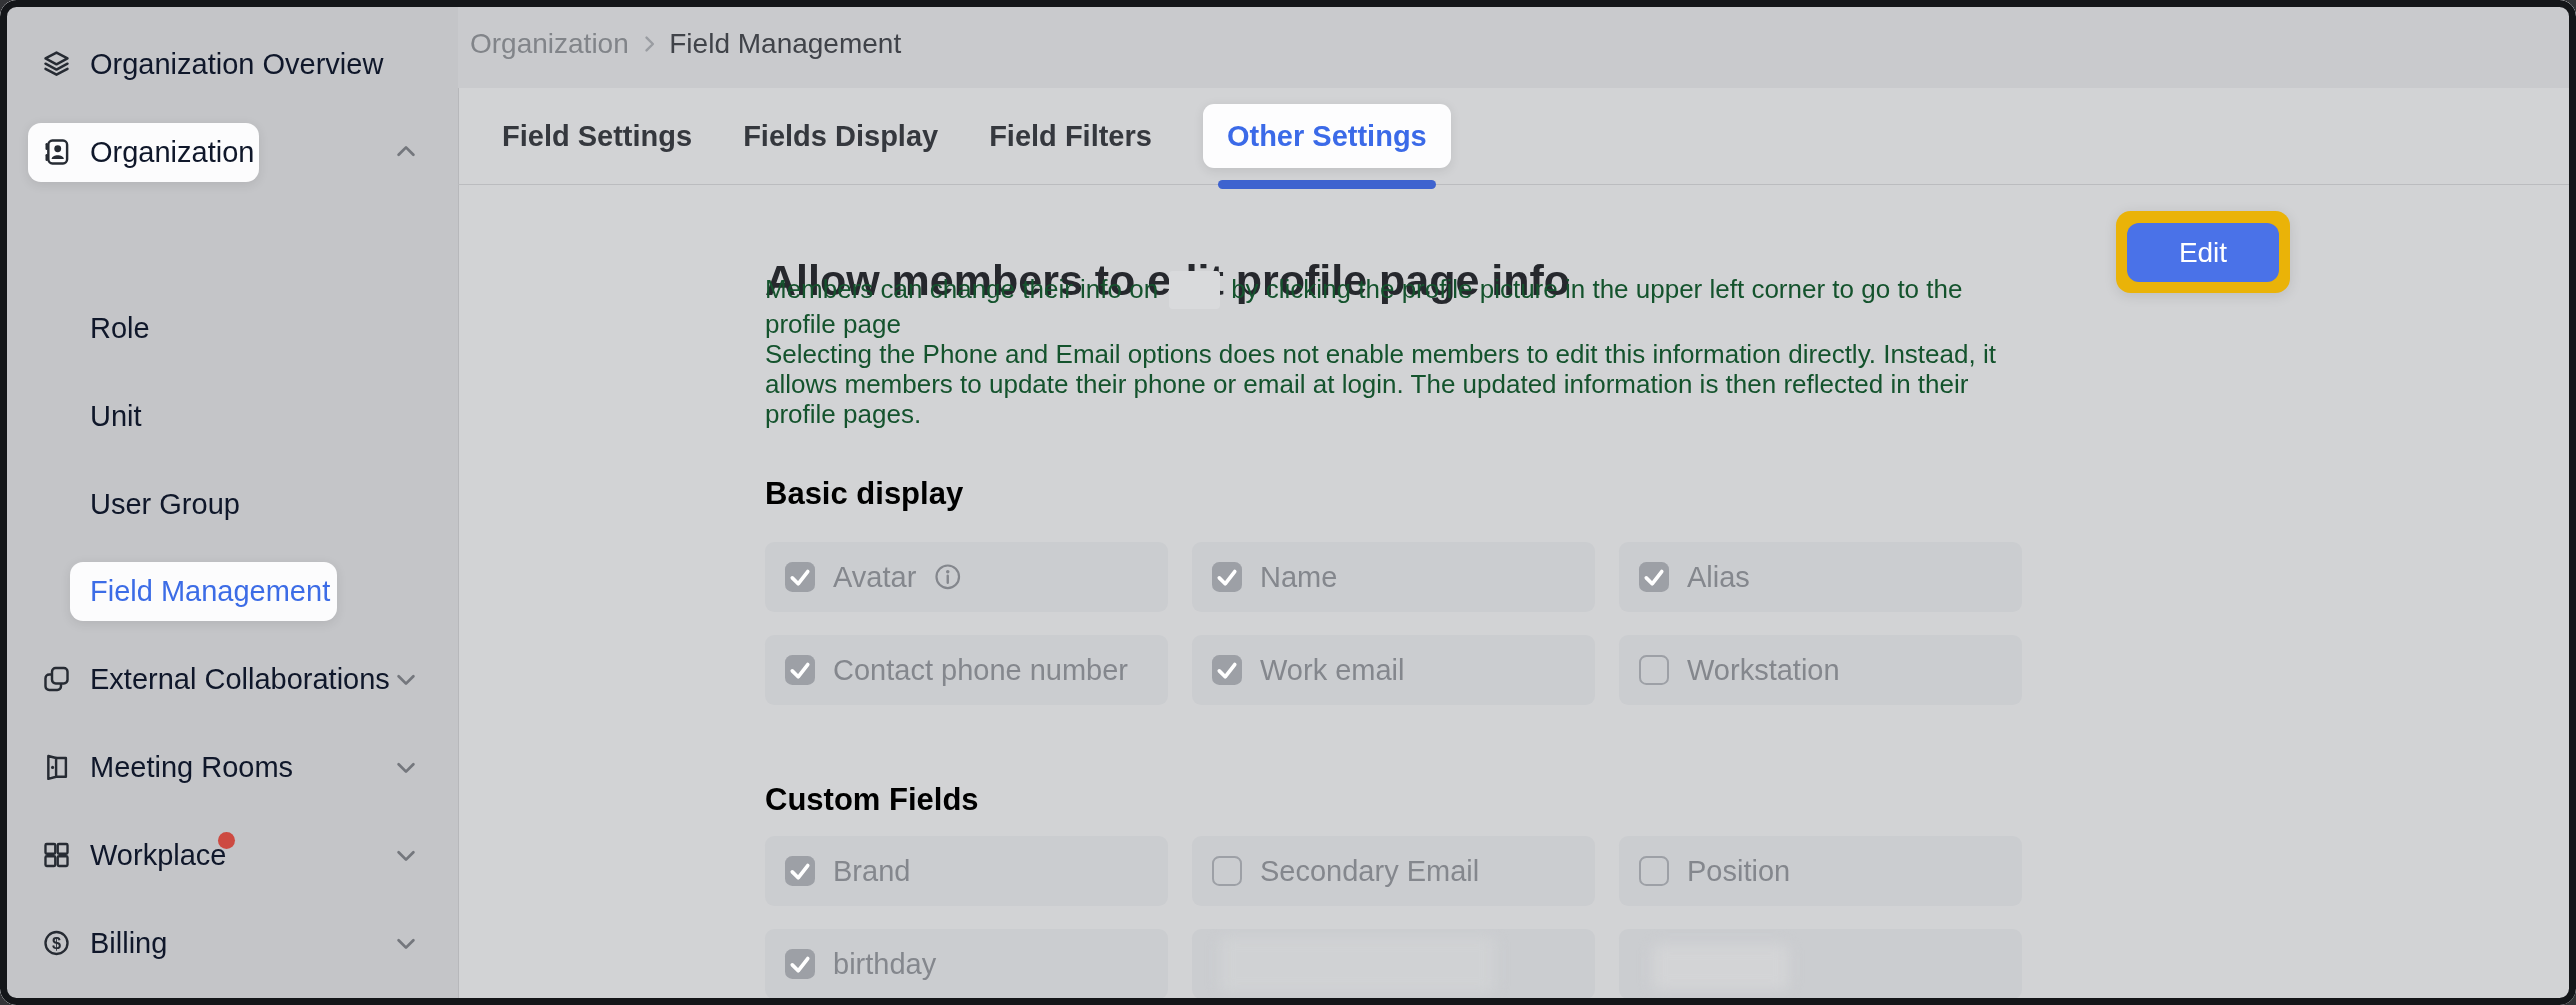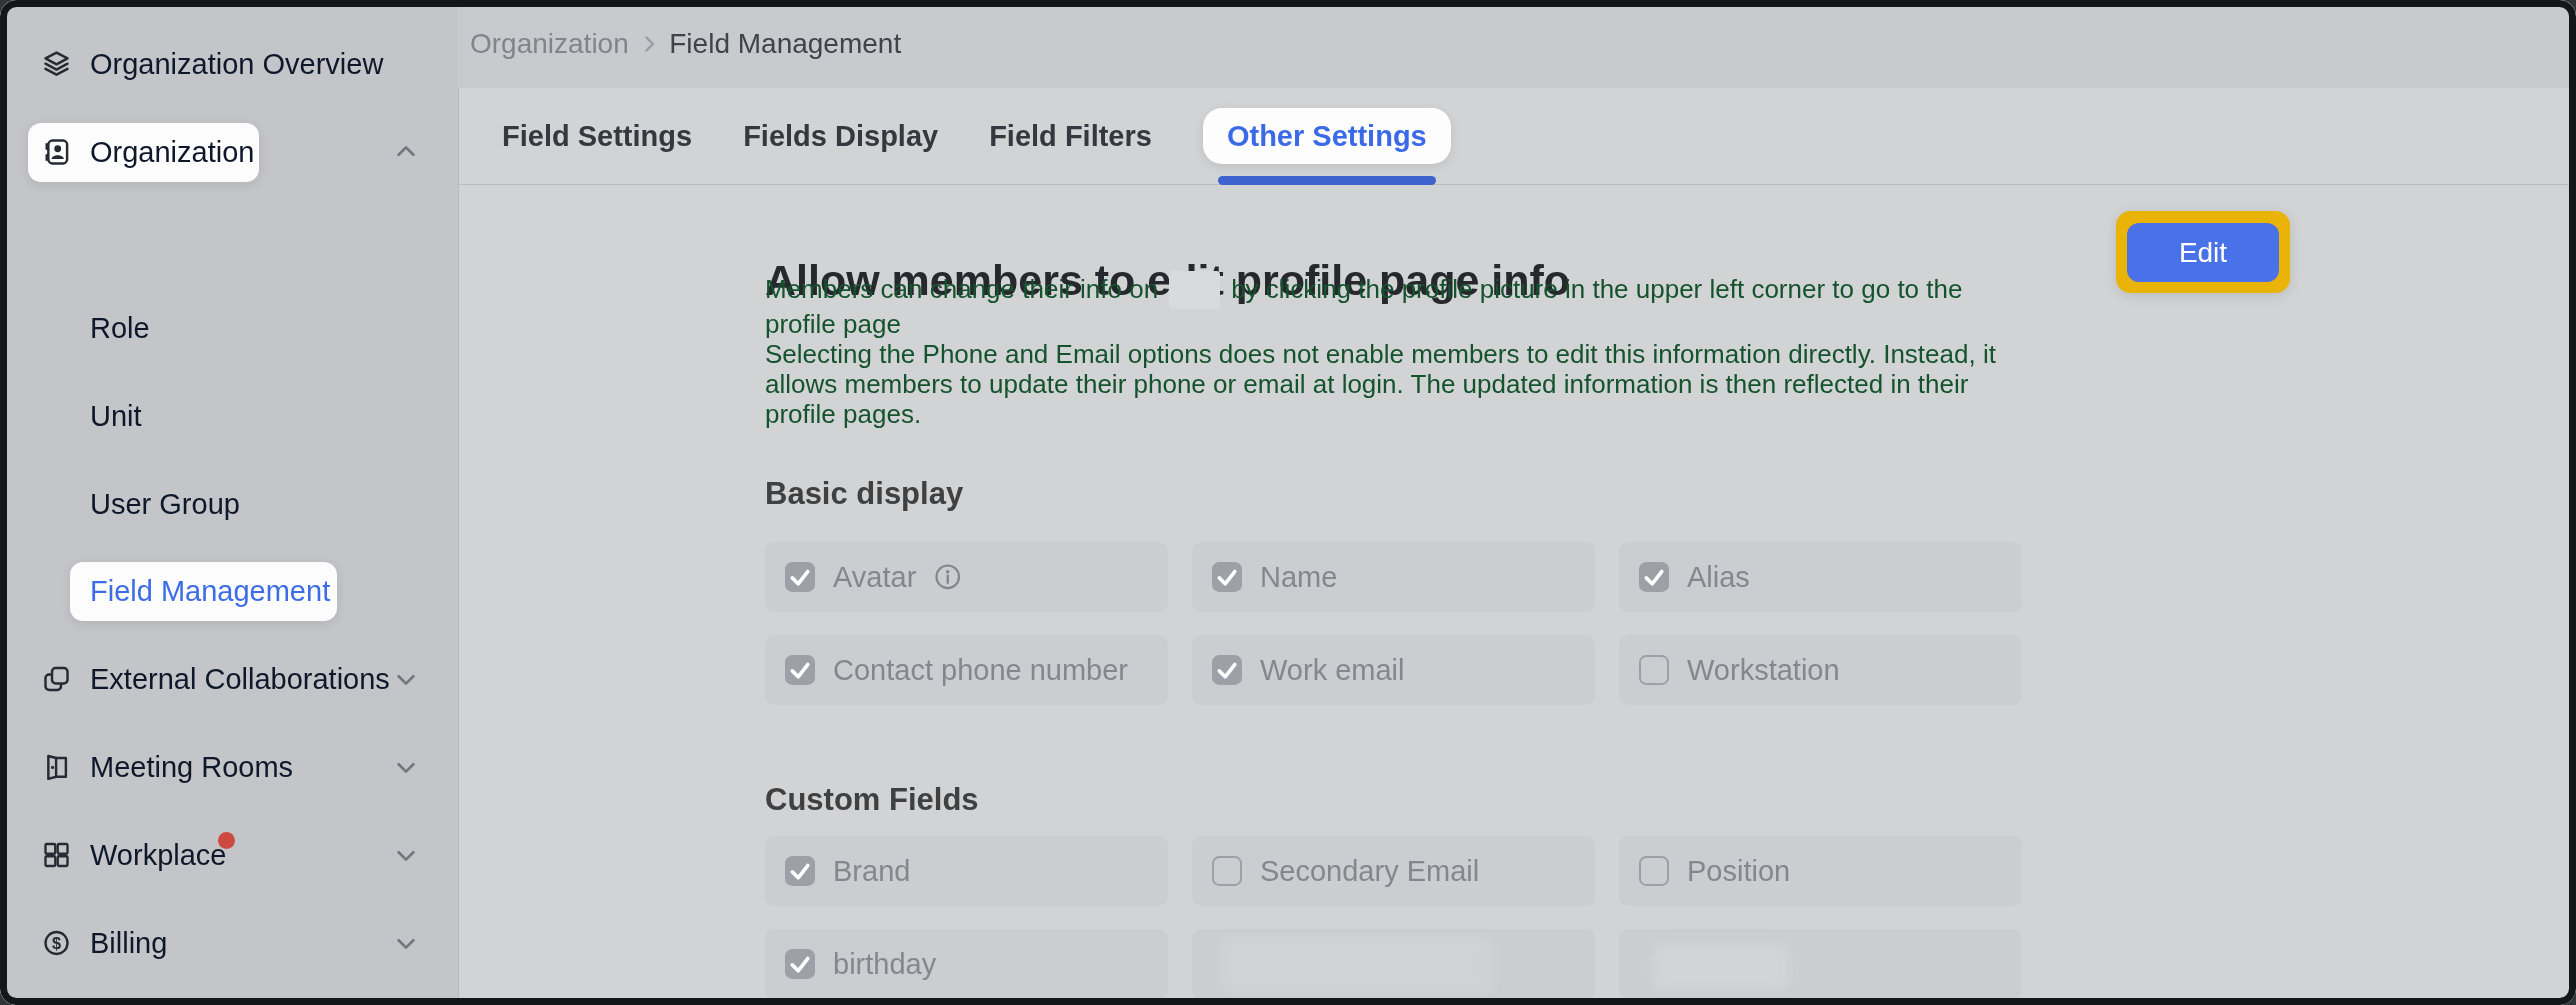--- a/index.html
+++ b/index.html
@@ -27,32 +27,32 @@
   .bc-strip{position:absolute;left:458px;right:0;top:0;height:88px;background:#c9cacd;
             display:flex;align-items:center;padding-left:12px;gap:12px;}
   .bc-root{font-size:28px;color:#818489;white-space:nowrap;}
   .bc-sep{width:16.5px;height:24px;display:flex;align-items:center;}
   .bc-current{font-size:28px;color:#404349;white-space:nowrap;}
 
   
   .tabbar{position:absolute;left:458px;right:0;top:88px;height:96px;border-bottom:1.8px solid #bbbcbf;
           display:flex;align-items:center;padding-left:44px;gap:51px;font-weight:bold;}
   .tab{font-size:29px;color:#35383e;white-space:nowrap;position:relative;cursor:default;}
-  .tab.active{background:#fdfdfe;color:#3b6ae8;height:56px;display:flex;align-items:center;
-              padding:0 24px;border-radius:19px;box-shadow:0 2.7px 11px rgba(0,0,0,.09);}
+  .tab.active{background:#fdfdfe;color:#3b6ae8;height:64px;display:flex;align-items:center;
+              padding:0 24px;border-radius:11px;box-shadow:0 2.7px 11px rgba(0,0,0,.09);}
   .tab-underline{position:absolute;left:14.6px;right:14.6px;bottom:-21px;height:9.2px;border-radius:4.6px;
                  background:#3e63cf;}
 
   
   .page-title{position:absolute;left:765px;top:227px;font-size:43px;font-weight:600;color:#26282d;white-space:nowrap;}
   .desc{position:absolute;left:765px;top:271px;font-size:26px;line-height:30px;color:#14532d;}
   .desc .dline{white-space:nowrap;}
   .redacted-inline{display:inline-block;width:51px;height:38px;background:#d9dadc;border-radius:3.7px;
                    vertical-align:-11px;margin:0 11px;}
-  .section-title{position:absolute;left:765px;font-size:31px;font-weight:600;color:#404040;white-space:nowrap;text-align:right;}
+  .section-title{position:absolute;left:765px;font-size:31px;font-weight:600;color:#000000;white-space:nowrap;text-align:right;}
   #basic-title{top:450px;}
   #custom-title{top:756px;}
   .chip-grid{position:absolute;left:765px;display:grid;grid-template-columns:repeat(3,403px);
              grid-auto-rows:70px;column-gap:24px;row-gap:23px;}
   #basic-grid{top:542px;}
   #custom-grid{top:836px;}
   .chip{background:#cbcdd0;border-radius:9.2px;display:flex;align-items:center;padding-left:20px;gap:18px;
         position:relative;overflow:hidden;}
   .chip-label{font-size:29px;color:#84878d;white-space:nowrap;}
   .checkbox{width:30px;height:30px;border-radius:7.3px;flex:0 0 auto;box-sizing:border-box;}

